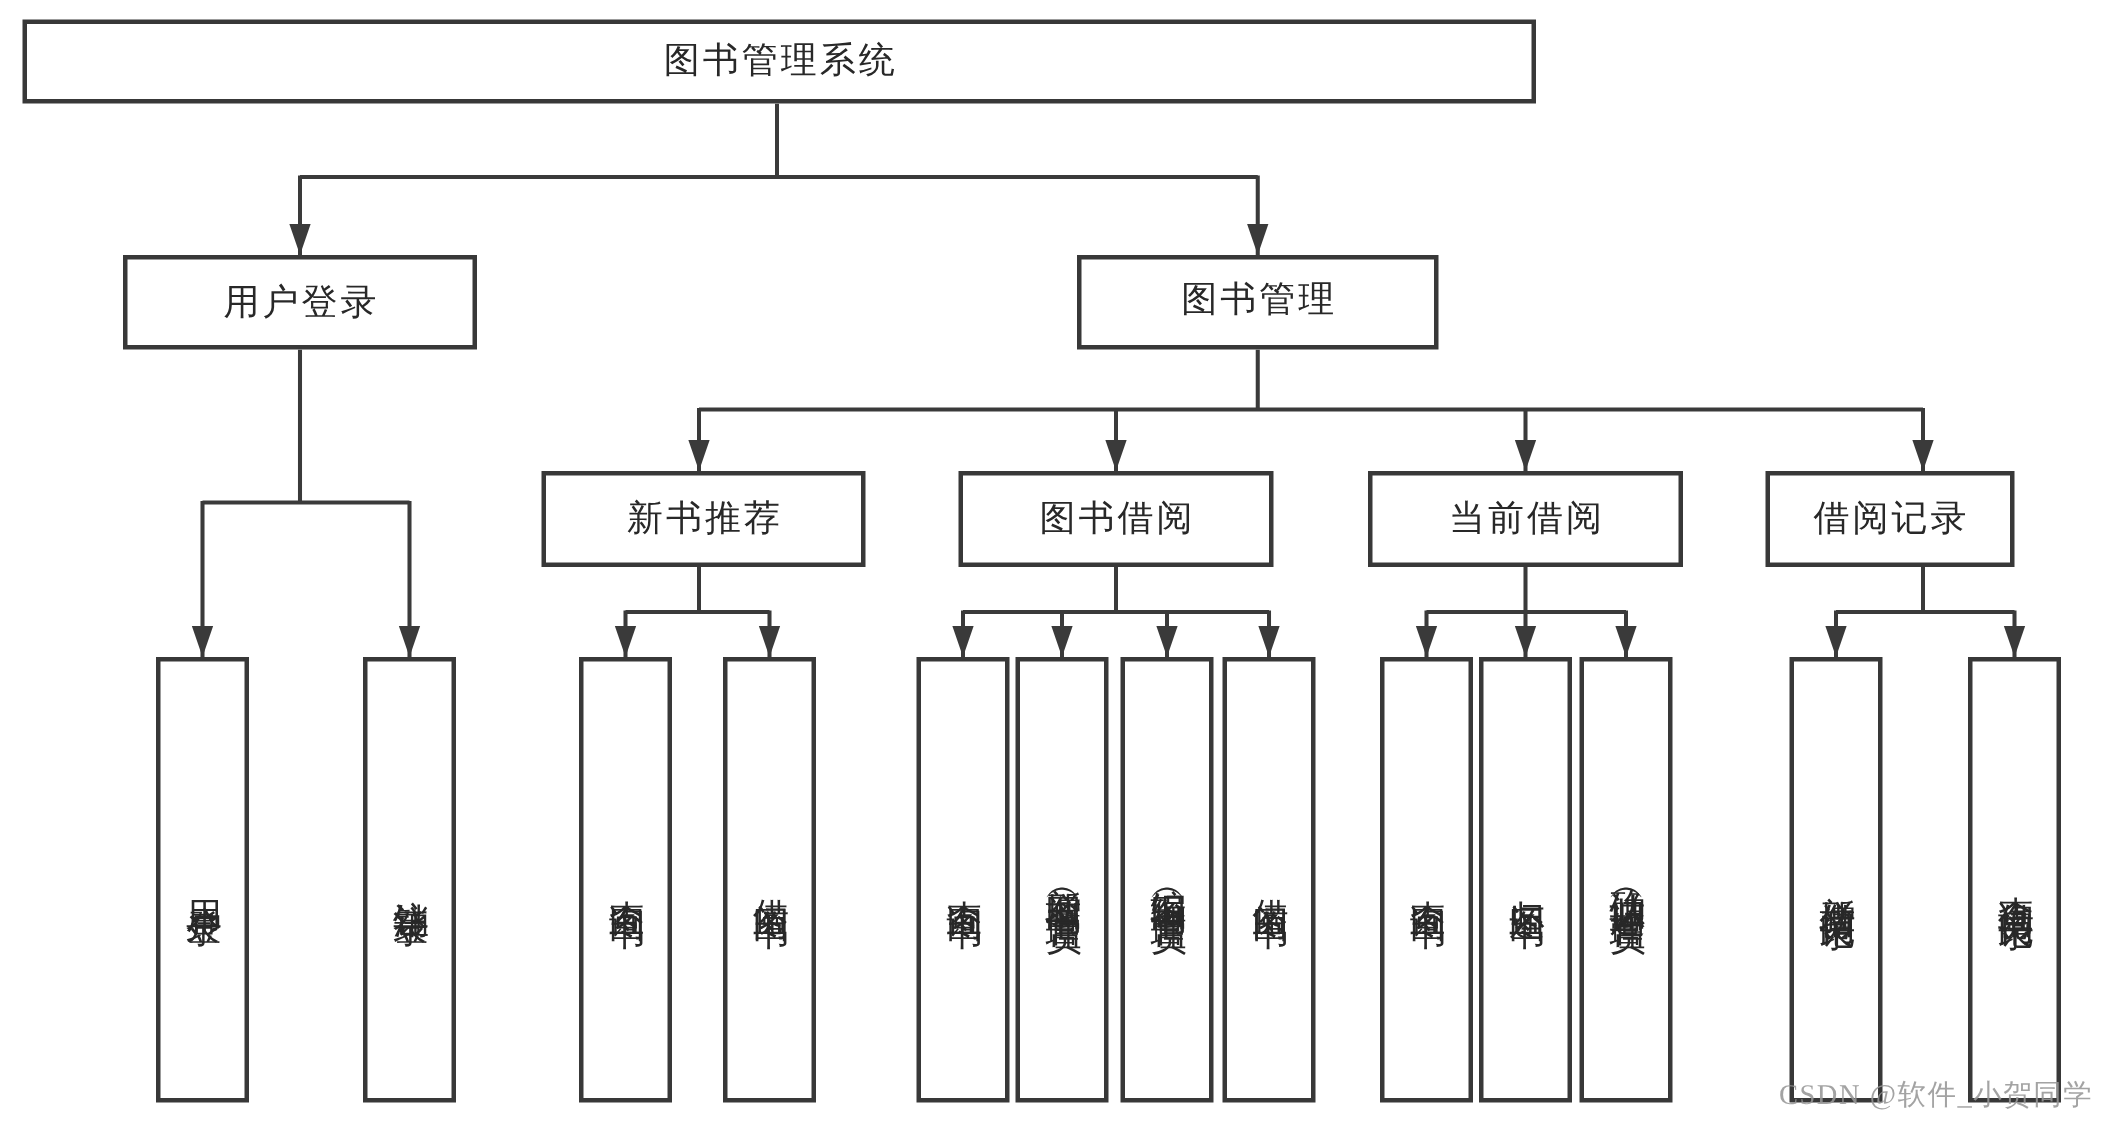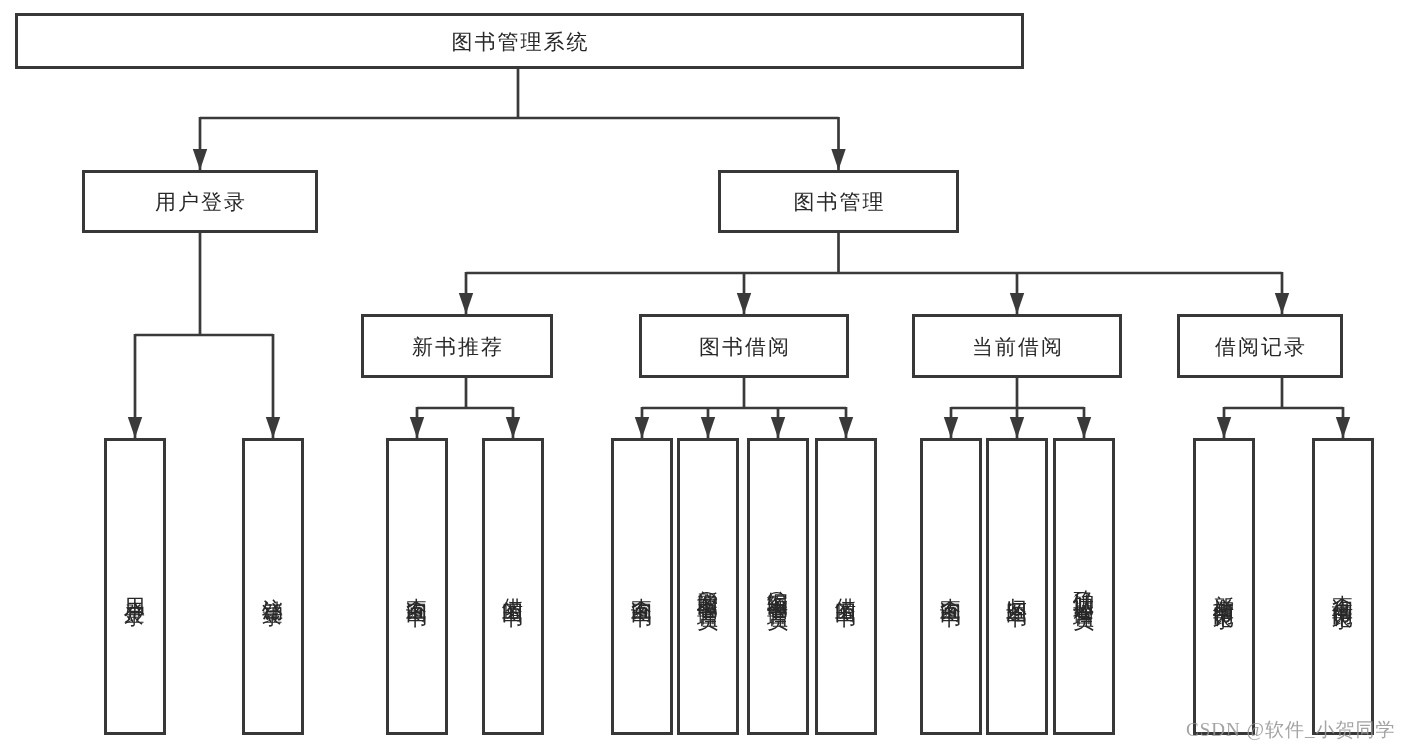--- a/index.html
+++ b/index.html
@@ -25,21 +25,21 @@
   .box {
     position: absolute;
     box-sizing: border-box;
     border: 3px solid #383838;
     background: #ffffff;
     color: #282828;
     display: flex;
     align-items: center;
     justify-content: center;
     z-index: 2;
-    font-size: 21px;
+    font-size: 24px;
     line-height: 1;
   }
   .h-box {
     letter-spacing: 2px;
     padding-left: 2px; 
     white-space: nowrap;
   }
   .v-box {
     writing-mode: vertical-rl;
     text-orientation: mixed;
@@ -107,23 +107,23 @@
 
     <path d="M1282,378 V408"></path>
     <path d="M1224,408 H1343"></path>
     <line x1="1224" y1="407" x2="1224" y2="438" marker-end="url(#arw)"></line>
     <line x1="1343" y1="407" x2="1343" y2="438" marker-end="url(#arw)"></line>
   </svg>
 
   <div class="box h-box" style="left:15px; top:13px; width:1009px; height:56px;">图书管理系统</div>
 
   <div class="box h-box" style="left:82px; top:170px; width:236px; height:63px;">用户登录</div>
-  <div class="box h-box" style="left:718px; top:170px; width:241px; height:63px;">图书管理</div>
+  <div class="box h-box" style="left:718px; top:170px; width:241px; height:63px;font-family:Liberation Mono, monospace;">图书管理</div>
 
-  <div class="box h-box" style="left:361px; top:314px; width:192px; height:64px;">新书推荐</div>
+  <div class="box h-box" style="left:361px; top:314px; width:216px; height:64px;">新书推荐</div>
   <div class="box h-box" style="left:639px; top:314px; width:210px; height:64px;">图书借阅</div>
   <div class="box h-box" style="left:912px; top:314px; width:210px; height:64px;">当前借阅</div>
   <div class="box h-box" style="left:1177px; top:314px; width:166px; height:64px;">借阅记录</div>
 
   <div class="box v-box" style="left:104px; top:438px; width:62px; height:297px;">用户登录</div>
   <div class="box v-box" style="left:242px; top:438px; width:62px; height:297px;">注销登录</div>
 
   <div class="box v-box" style="left:386px; top:438px; width:62px; height:297px;">查询图书</div>
   <div class="box v-box" style="left:482px; top:438px; width:62px; height:297px;">借阅图书</div>
 

